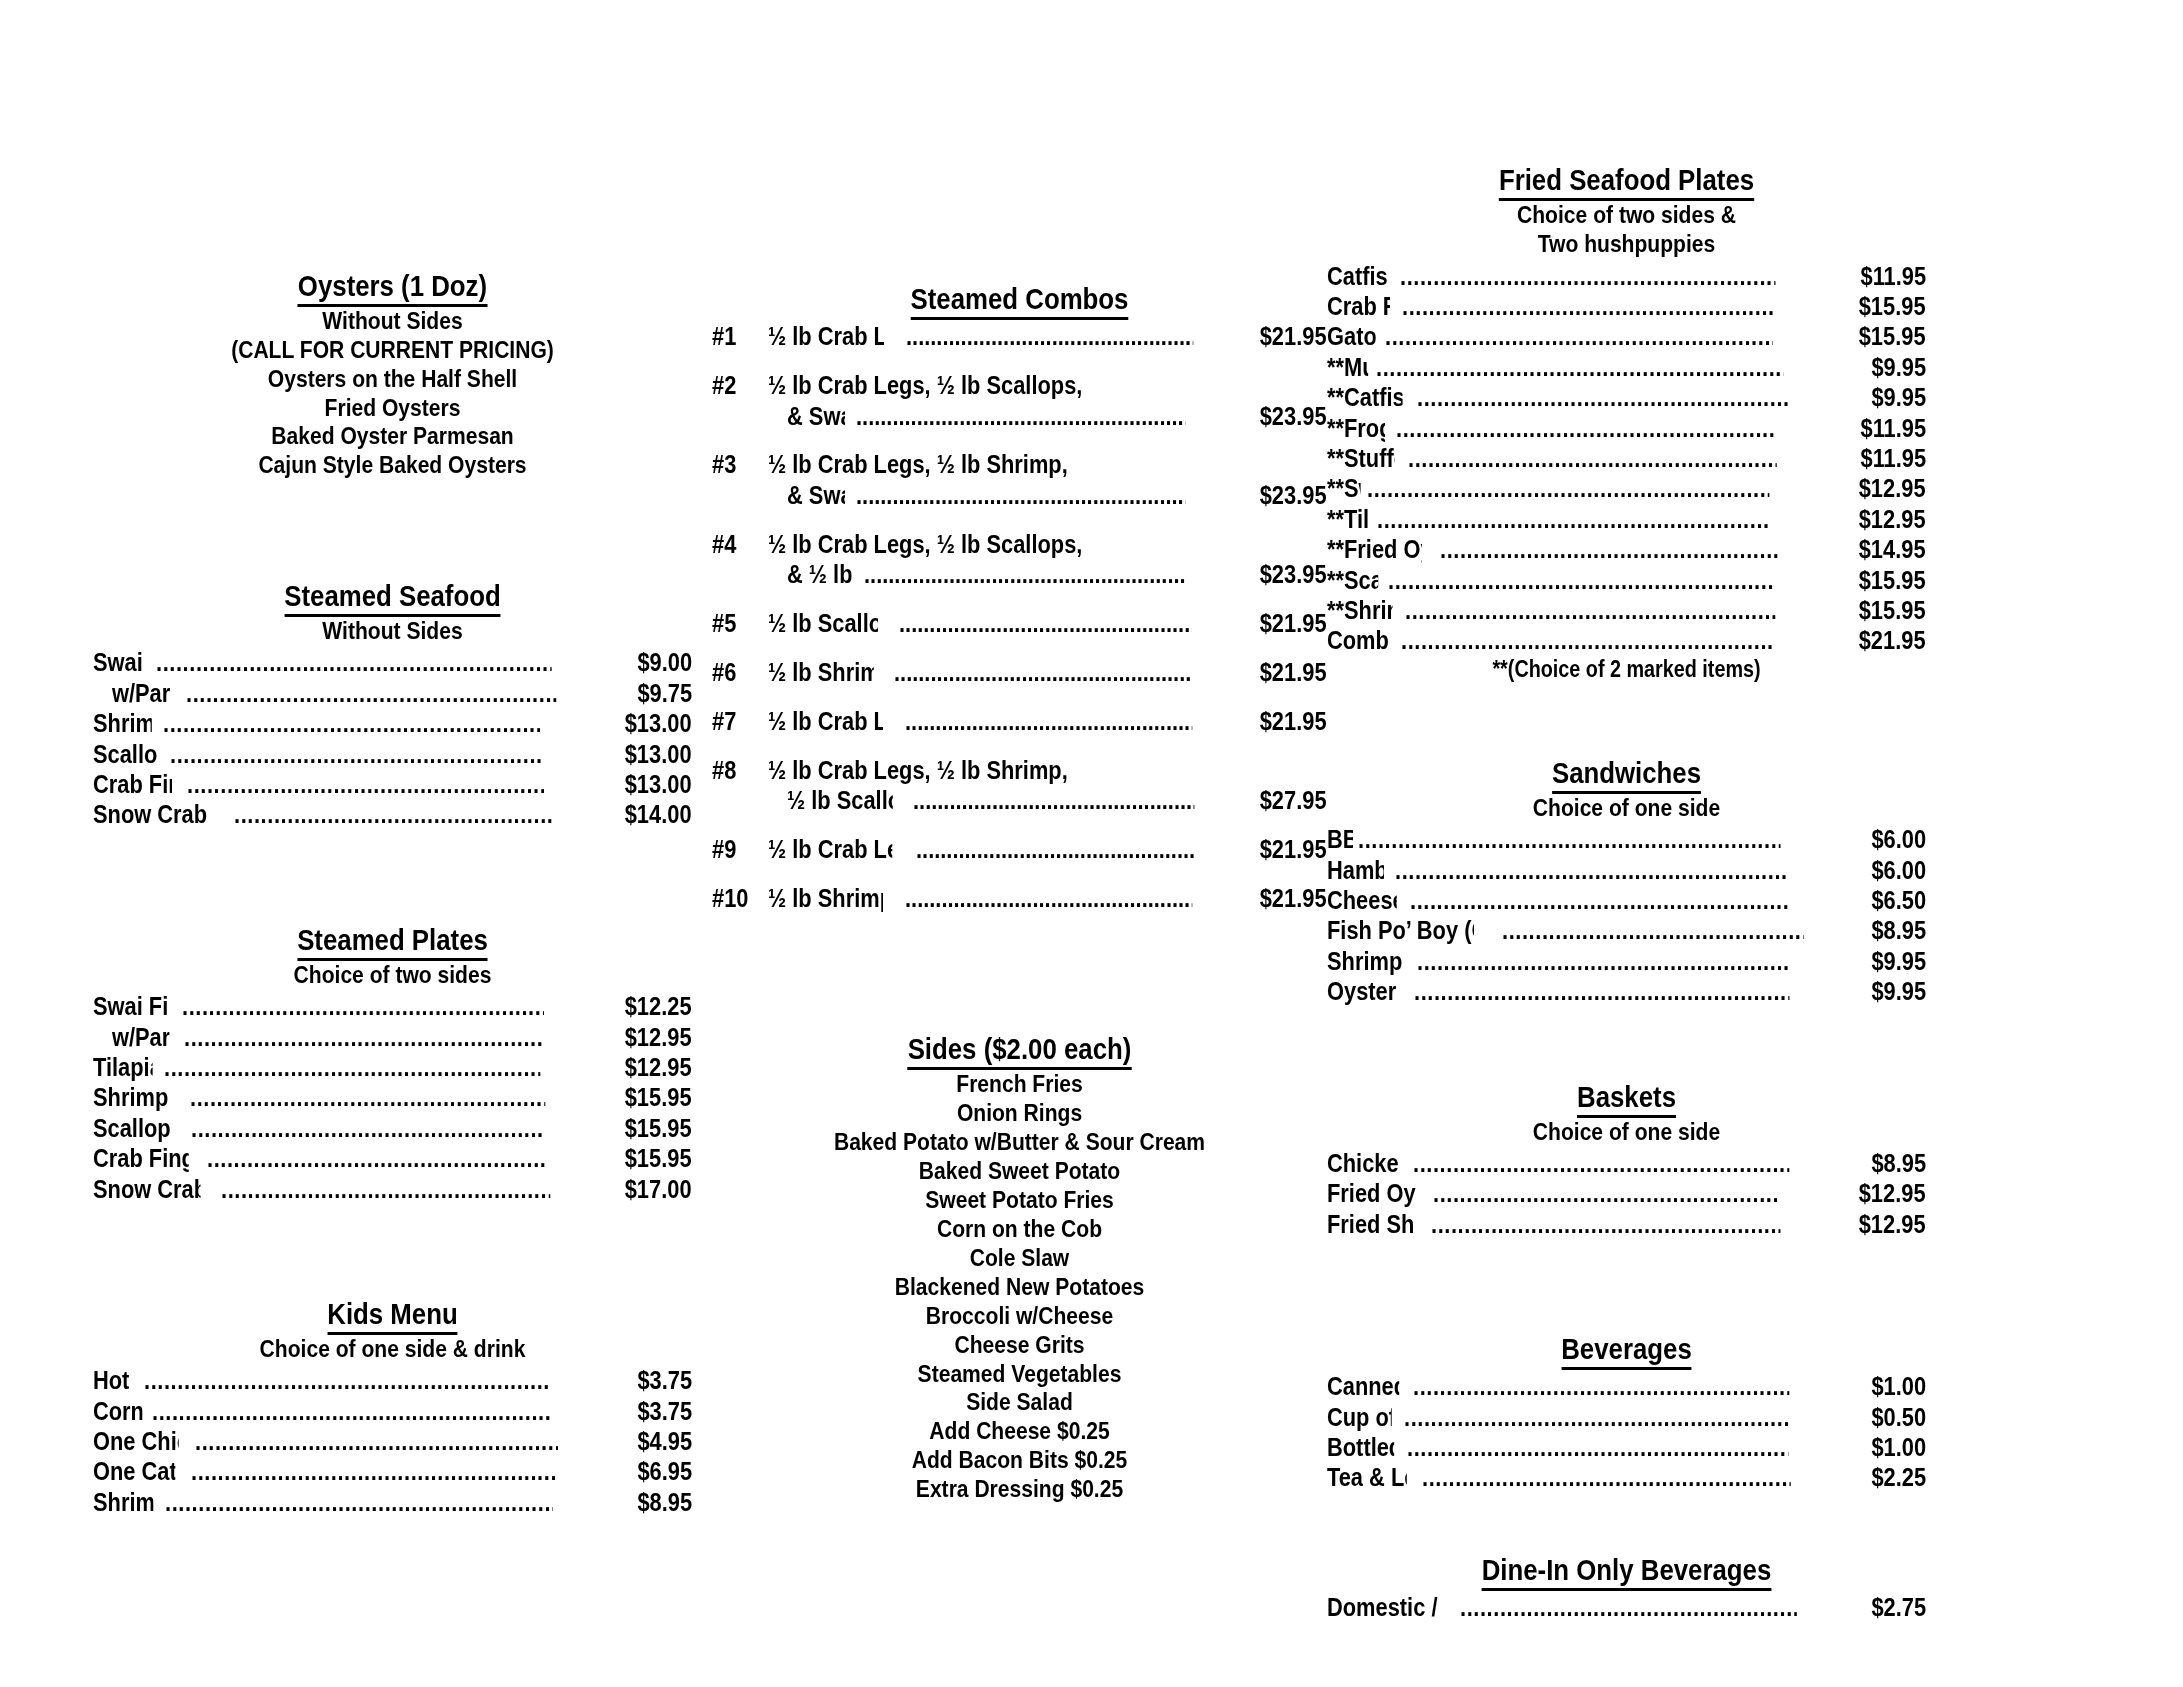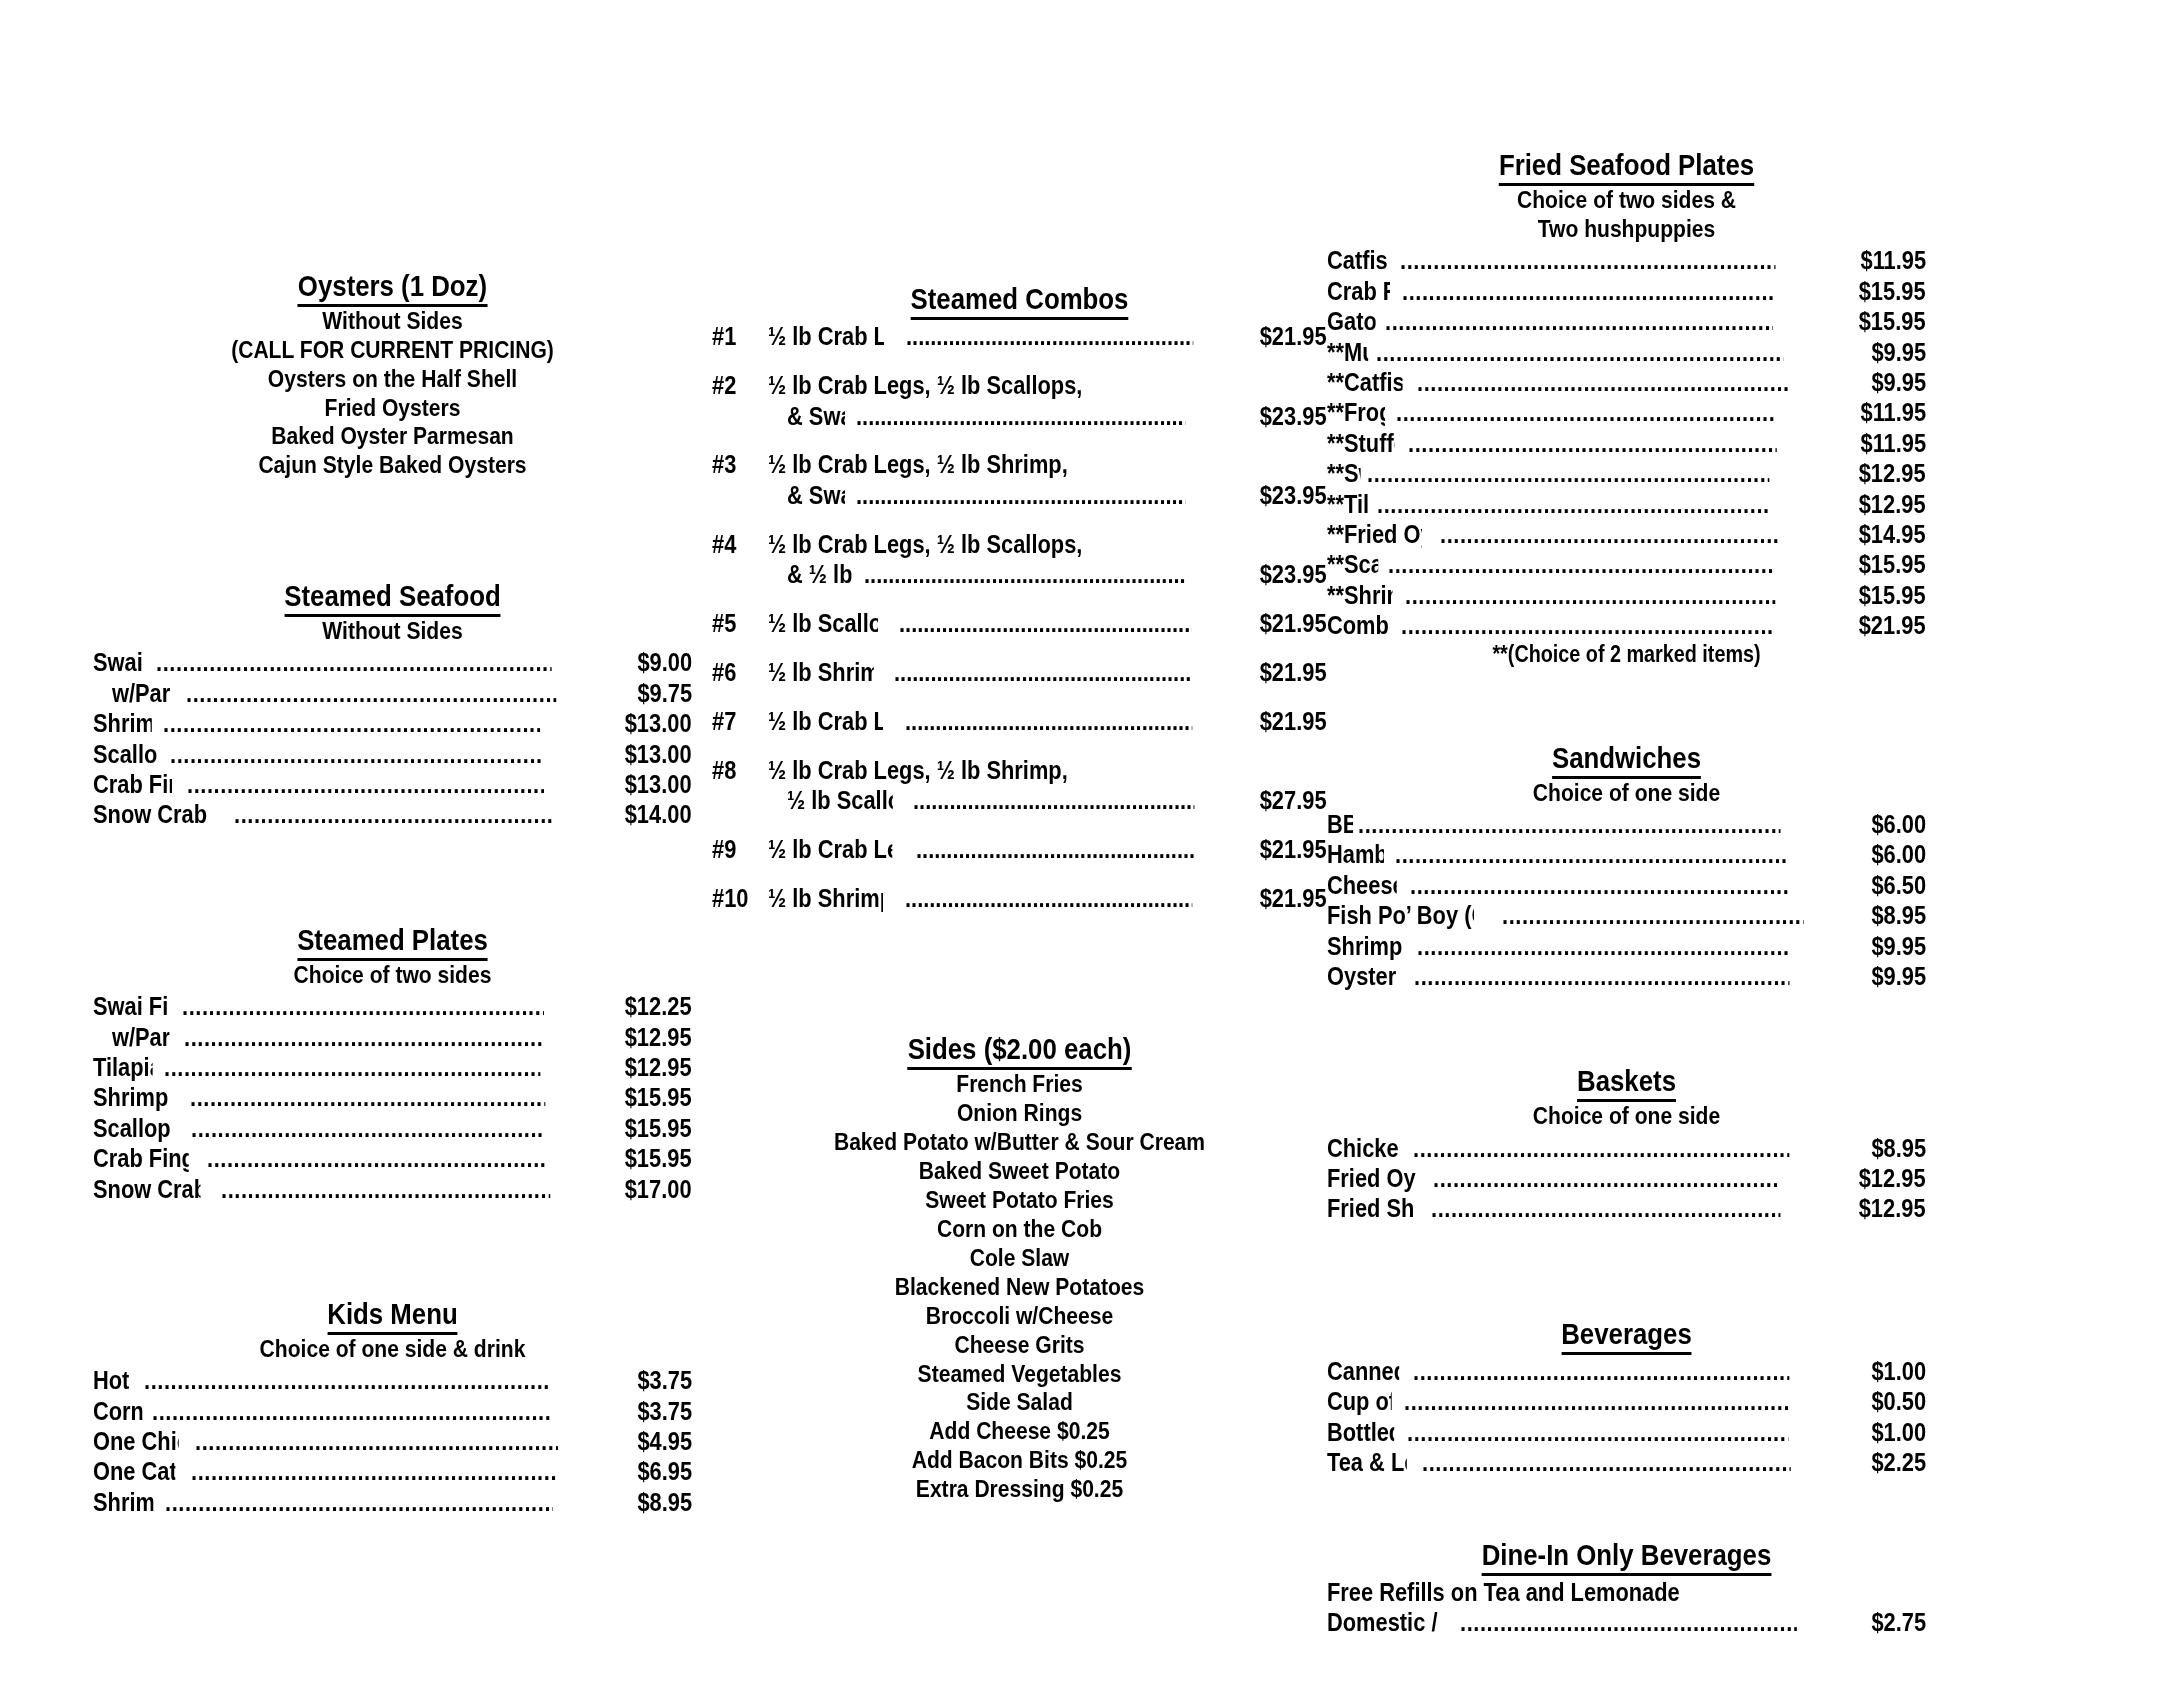--- a/index.html
+++ b/index.html
@@ -630,23 +630,20 @@
             <span class="pr">$2.25</span>
           </div>
       </div>
     </div>
 
     <div class="sp-90"></div>
 
     <div class="section">
       <div class="sec-title"><span class="u">Dine-In Only Beverages</span></div>
       <div class="rows">
-        <div class="prow nodots">
-            <span class="nm">Free Refills on Tea and Lemonade</span>
-          </div>
         <div class="prow">
             <span class="nm">Domestic / Premium Beer</span>
             <span class="dots"></span>
             <span class="pr">$2.75</span>
           </div>
       </div>
     </div>
 
   </div>
 

